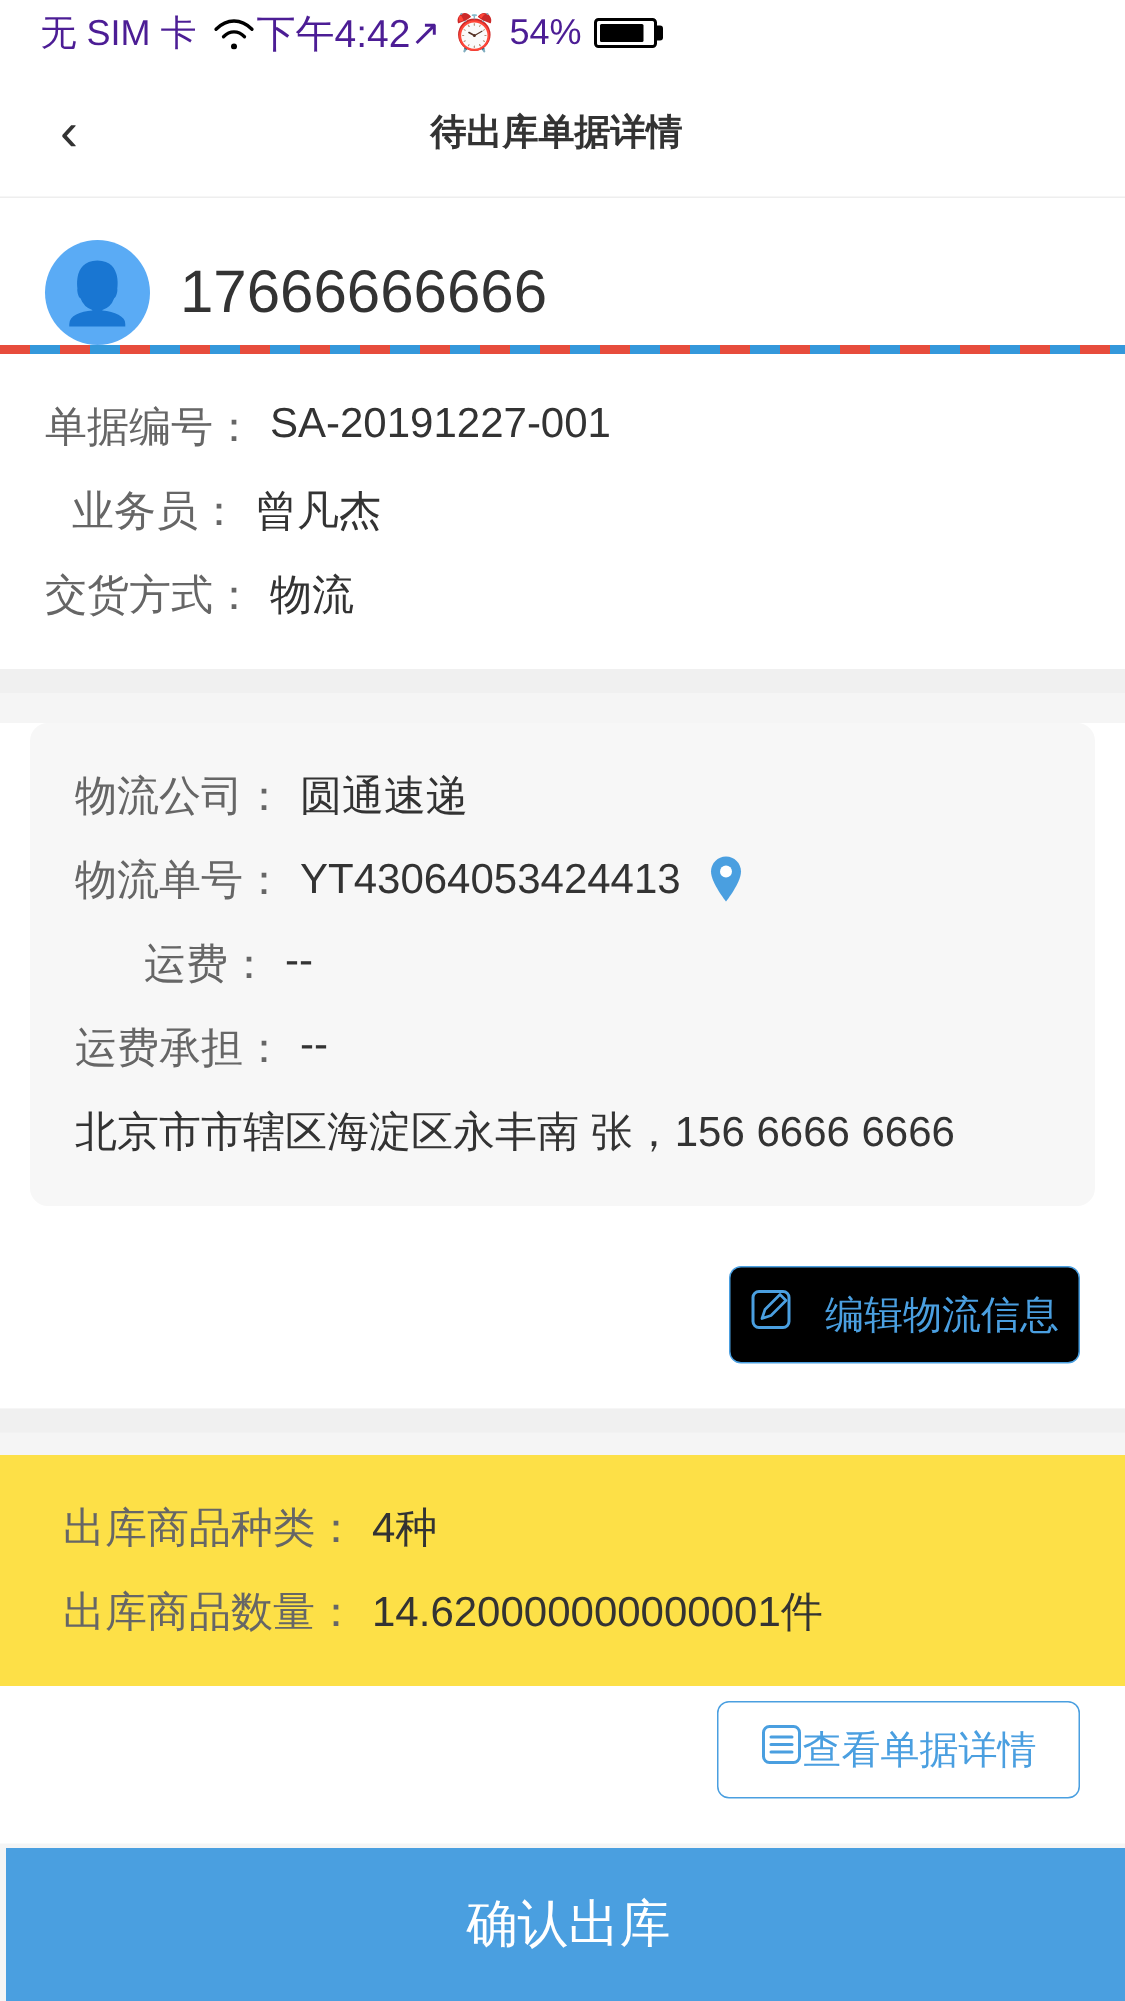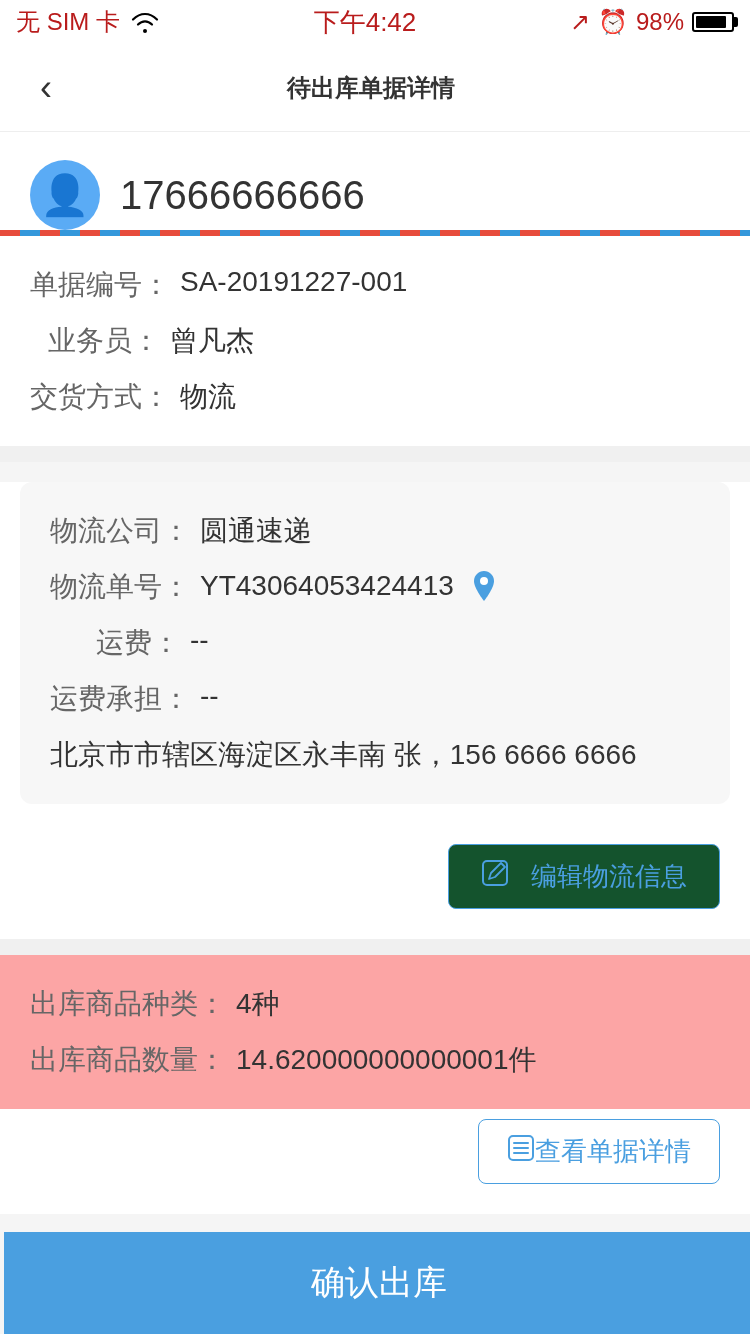--- a/index.html
+++ b/index.html
@@ -14,24 +14,23 @@
       position: relative;
     }
 
     
     .status-bar {
       width: 750px;
       height: 44px;
       background: #fff;
       display: flex;
       align-items: center;
-      justify-content: space-between;
-      padding: 0 16px;
+      padding: 0 27px;
       font-size: 24px;
-      color: #b91c1c;
+      color: #4c1d95;
     }
     .status-left { display: flex; align-items: center; gap: 10px; }
     .status-center { font-weight: 500; font-size: 26px; }
     .status-right { display: flex; align-items: center; gap: 8px; font-size: 24px; }
     .battery-icon {
       width: 42px; height: 20px; border: 2px solid #000; border-radius: 3px; position: relative; display: inline-flex; align-items: center; padding: 2px;
     }
     .battery-icon::after {
       content: ''; position: absolute; right: -6px; top: 50%; transform: translateY(-50%); width: 4px; height: 10px; background: #000; border-radius: 0 2px 2px 0;
     }
@@ -143,35 +142,35 @@
     
     .edit-btn-wrapper {
       background: #fff;
       display: flex;
       justify-content: flex-end;
       padding: 20px 30px 30px 30px;
     }
     .edit-btn {
       border: 1.5px solid #4a9fe0;
       color: #4a9fe0;
-      background: #14532d;
+      background: #000000;
       border-radius: 8px;
-      padding: 14px 32px;
+      padding: 14px 13px;
       font-size: 26px;
       display: flex;
       align-items: center;
       gap: 22px;
       cursor: pointer;
     }
 
     
     .goods-section {
-      background: #fca5a5;
-      padding: 30px 30px;
-      margin-top: 0;
+      background: #fde047;
+      padding: 30px 42px;
+      margin-top: 15px;
     }
     .goods-row {
       display: flex;
       align-items: center;
       margin-bottom: 18px;
       font-size: 28px;
     }
     .goods-row:last-child { margin-bottom: 0; }
     .goods-label {
       color: #666;
@@ -236,21 +235,21 @@
     <svg class="wifi-svg" viewBox="0 0 30 22" fill="none">
       <path d="M15 18a2 2 0 1 1 0 4 2 2 0 0 1 0-4z" fill="#000"></path>
       <path d="M8 13.5C10 11.5 12.5 10.3 15 10.3s5 1.2 7 3.2" stroke="#000" stroke-width="2.2" fill="none" stroke-linecap="round"></path>
       <path d="M3 8.5C6.5 5 10.5 3 15 3s8.5 2 12 5.5" stroke="#000" stroke-width="2.2" fill="none" stroke-linecap="round"></path>
     </svg>
   </div>
   <div class="status-center">下午4:42</div>
   <div class="status-right">
     <span>↗</span>
     <span>⏰</span>
-    <span>98%</span>
+    <span>54%</span>
     <span class="battery-icon">
         <span class="battery-fill"></span>
       </span>
   </div>
 </div>
 
 <div class="nav-bar">
   <span class="nav-back">‹</span>
   <span class="nav-title">待出库单据详情</span>
 </div>

